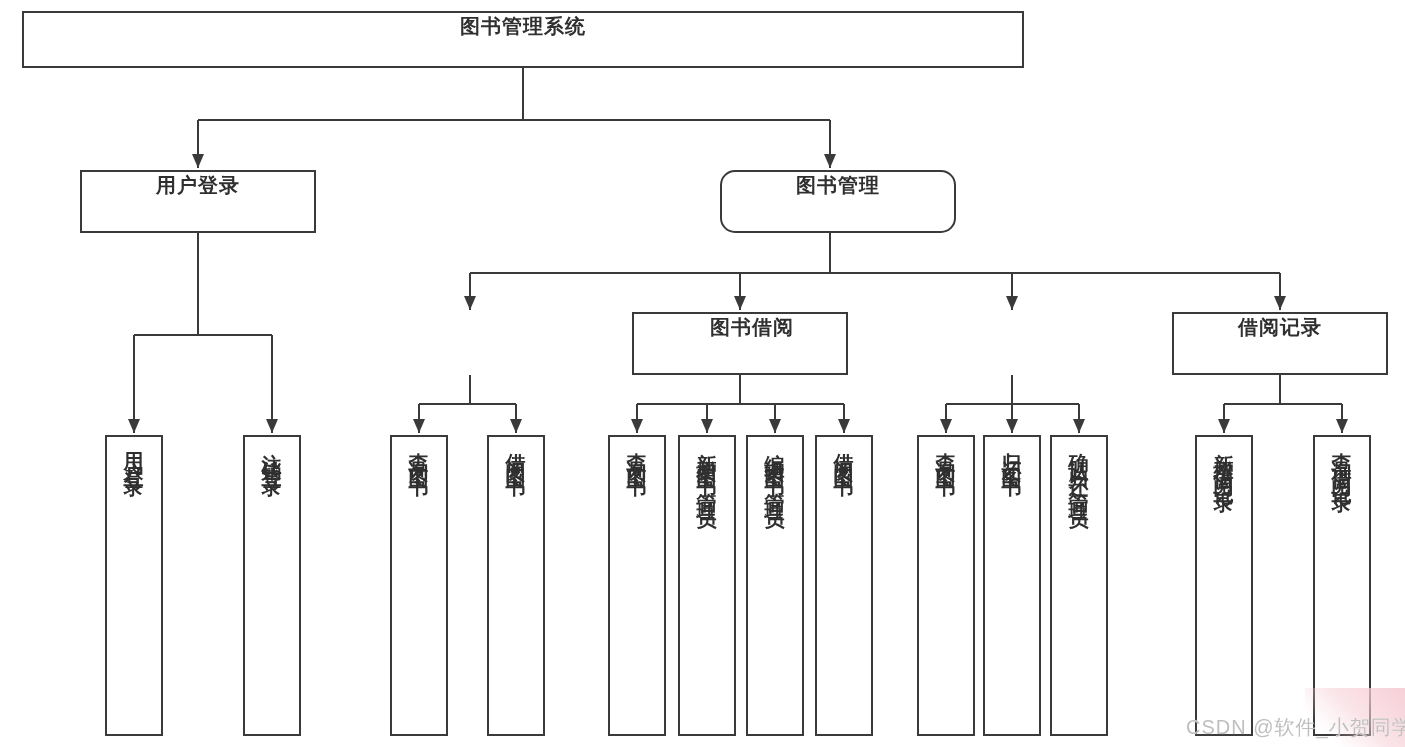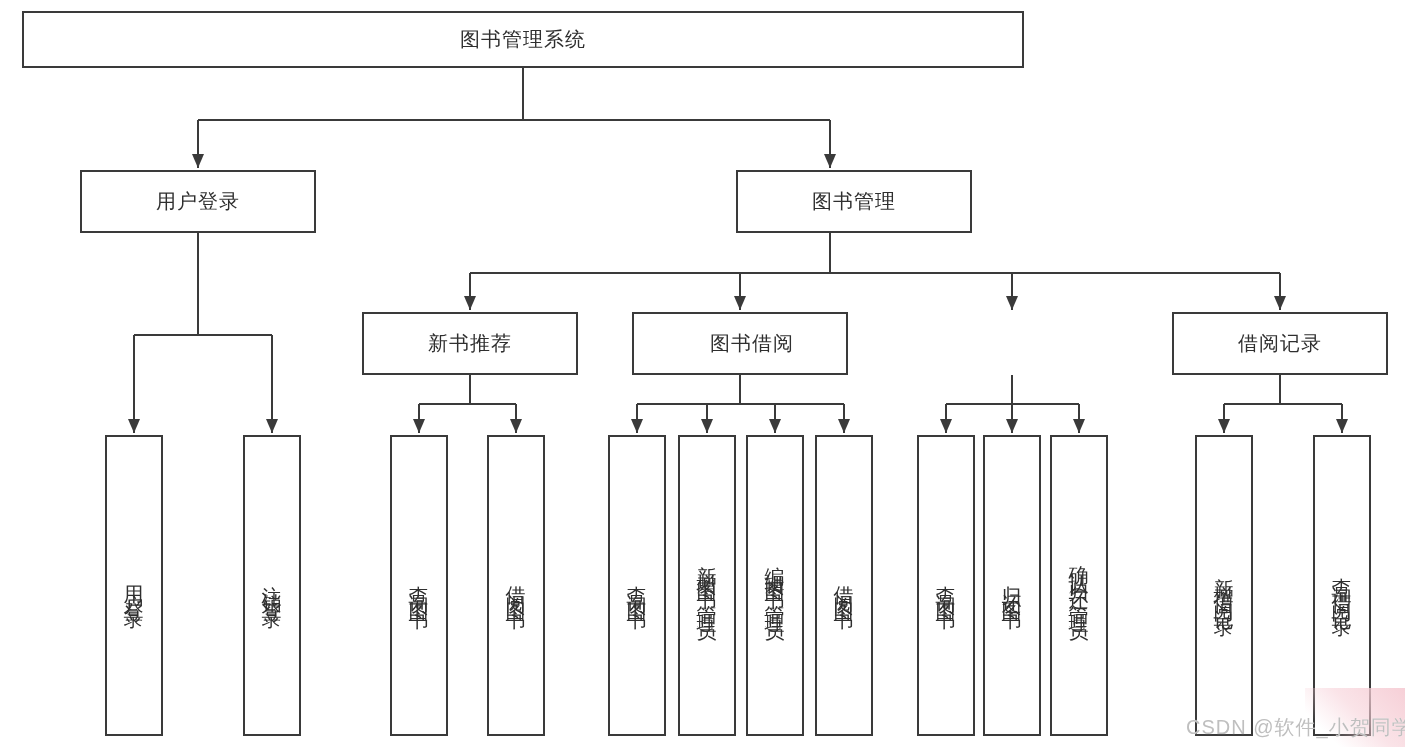--- a/index.html
+++ b/index.html
@@ -16,31 +16,31 @@
     left: 0; top: 0;
     width: 1405px; height: 747px;
     z-index: 1;
   }
   .box {
     position: absolute;
     background: #ffffff;
     border: 2px solid #3a3a3a;
     box-sizing: border-box;
     display: flex;
-    align-items: center;
     justify-content: center;
     color: #2f2f2f;
     font-size: 20px;
     z-index: 2;
     letter-spacing: 1px;
+    font-weight: bold;
   }
   .root-box   { left: 22px;  top: 11px;  width: 1002px; height: 57px; }
   .lvl2       { top: 170px; height: 63px; width: 236px; }
   .b-login    { left: 80px; }
-  .b-manage   { left: 736px; }
+  .b-manage   { left: 720px; border-radius: 15px; }
   .lvl3       { top: 312px; height: 63px; width: 216px; }
   .b-newbook  { left: 362px; }
   .b-borrow   { left: 632px; padding-left: 24px; }
   .b-current  { left: 904px; }
   .b-records  { left: 1172px; }
   .leaf {
     top: 435px; height: 301px; width: 58px;
   }
   .leaf span {
     writing-mode: vertical-lr;
@@ -144,23 +144,20 @@
     <span>图书管理系统</span>
   </div>
 
   <div class="box lvl2 b-login">
     <span>用户登录</span>
   </div>
   <div class="box lvl2 b-manage">
     <span>图书管理</span>
   </div>
 
-  <div class="box lvl3 b-newbook">
-    <span>新书推荐</span>
-  </div>
   <div class="box lvl3 b-borrow">
     <span>图书借阅</span>
   </div>
   <div class="box lvl3 b-records">
     <span>借阅记录</span>
   </div>
 
   <div class="box leaf lf-0">
     <span>用户登录</span>
   </div>

